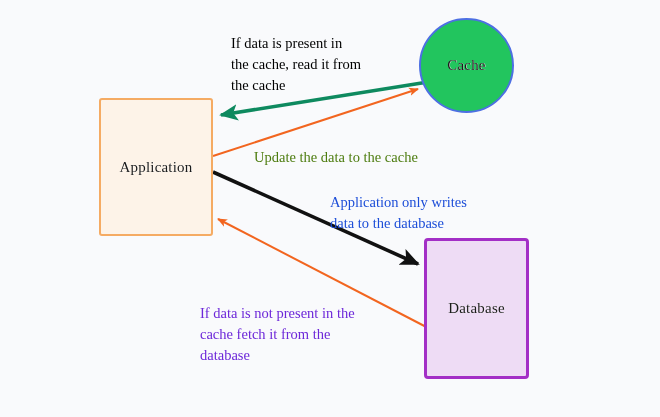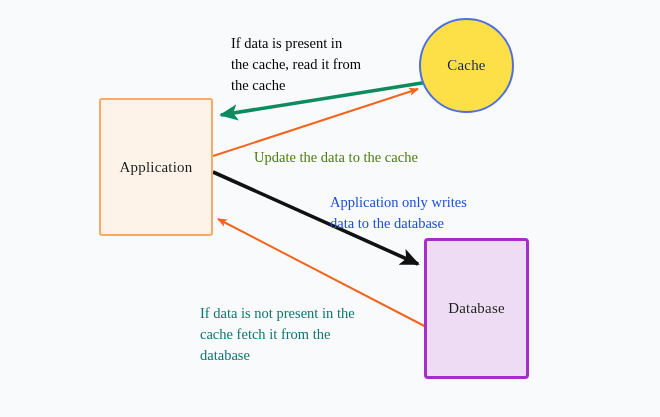--- a/index.html
+++ b/index.html
@@ -49,21 +49,21 @@
     border: 2px solid #f5ab63;
     border-radius: 3px;
   }
 
   
   #node-cache {
     left: 419px;
     top: 18px;
     width: 95px;
     height: 95px;
-    background: #fde047;
+    background: #22c55e;
     border: 2px solid #4d6fe3;
     border-radius: 50%;
   }
 
   
   #node-database {
     left: 424px;
     top: 238px;
     width: 105px;
     height: 141px;
@@ -98,21 +98,21 @@
     left: 330px;
     top: 192px;
     width: 160px;
     color: #1d4ed8;
   }
 
   #label-db-fetch {
     left: 200px;
     top: 303px;
     width: 195px;
-    color: #0f766e;
+    color: #6d28d9;
   }
 </style>
 </head>
 <body>
 
 <svg id="canvas" viewBox="0 0 660 417">
   <defs>
     <marker id="arrow-green" viewBox="0 0 10 10" refX="9" refY="5" markerWidth="5.2" markerHeight="5.2" orient="auto-start-reverse">
       <path d="M 0 0.6 L 10 5 L 0 9.4 L 2.4 5 Z" fill="#0e8a5f"></path>
     </marker>

